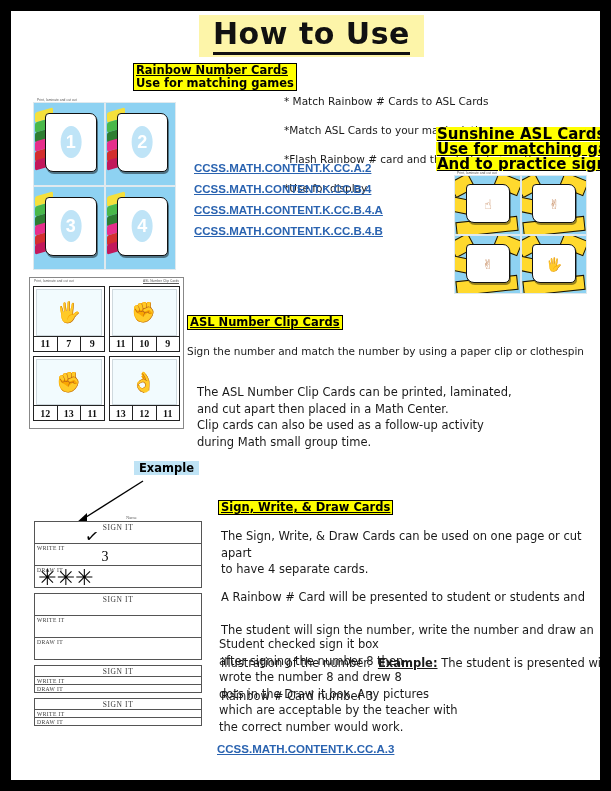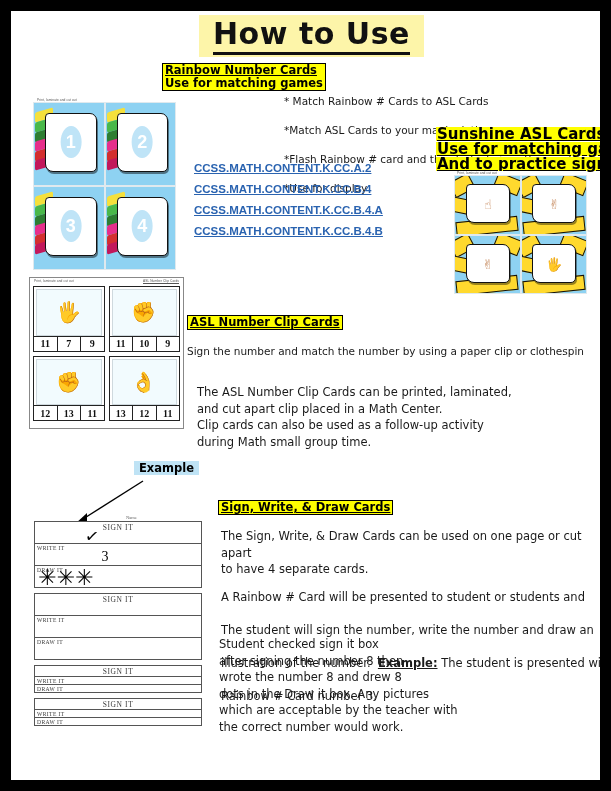--- a/index.html
+++ b/index.html
@@ -299,21 +299,21 @@
 </style>
 </head>
 <body>
 
 <div id="page">
 
   <div id="title" class="abs">
     <span class="tt">How to Use</span>
   </div>
 
-  <div class="abs hl-box" style="left:151px; top:52px;">
+  <div class="abs hl-box" style="left:122px; top:52px;">
     <span class="hl-line u">Rainbow Number Cards</span>
     <span class="hl-line">Use for matching games</span>
   </div>
 
   <div class="abs body-text" style="left:273px; top:68px; width:330px;">
     <div>* Match Rainbow # Cards to ASL Cards</div>
     <div>*Match ASL Cards to your manipulatives</div>
     <div>*Flash Rainbow # card and the student signs the number</div>
     <div>*Use for display</div>
   </div>
@@ -490,21 +490,21 @@
 
   <div class="abs" style="left:176px; top:300px;">
     <span class="hl-box" style="display:inline-block;">
       <span class="hl-line u">ASL Number Clip Cards</span>
     </span>
   </div>
   <div class="abs body-text" style="left:176px; top:318px; width:420px;">
     <div>Sign the number and match the number by using a paper clip or clothespin</div>
   </div>
   <div class="abs body-text body-lg" style="left:186px; top:373px; width:400px;">The ASL Number Clip Cards can be printed, laminated,
-and cut apart clip placed in a Math Center.
+and cut apart then placed in a Math Center.
 Clip cards can also be used as a follow-up activity
 during Math small group time.</div>
 
   <div id="example" class="abs" style="left:123px; top:450px;">Example</div>
   <svg class="abs" style="left:60px; top:466px;" width="78" height="50">
     <line x1="72" y1="4" x2="12" y2="42" stroke="#000" stroke-width="1.4"></line>
     <polygon points="4,47 16,36 16,44" fill="#000"></polygon>
   </svg>
 
   <div class="abs" style="left:207px; top:485px;">
@@ -581,14 +581,17 @@
           <div class="swd-lbl">WRITE IT</div>
         </div>
         <div class="swd-row">
           <div class="swd-lbl">DRAW IT</div>
         </div>
       </div>
 
     </div>
   </div>
 
+  <div class="abs" style="left:206px; top:728px;">
+    <a class="link">CCSS.MATH.CONTENT.K.CC.A.3</a>
+  </div>
 
 </div>
 
 </body></html>

